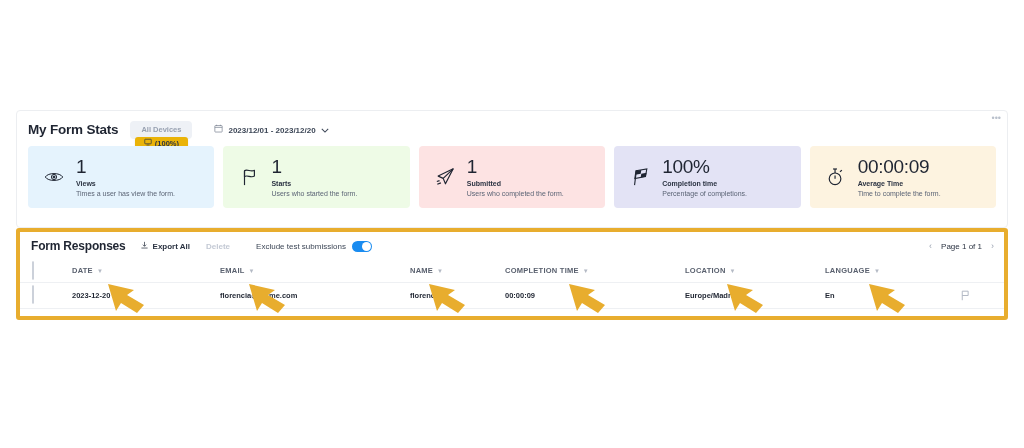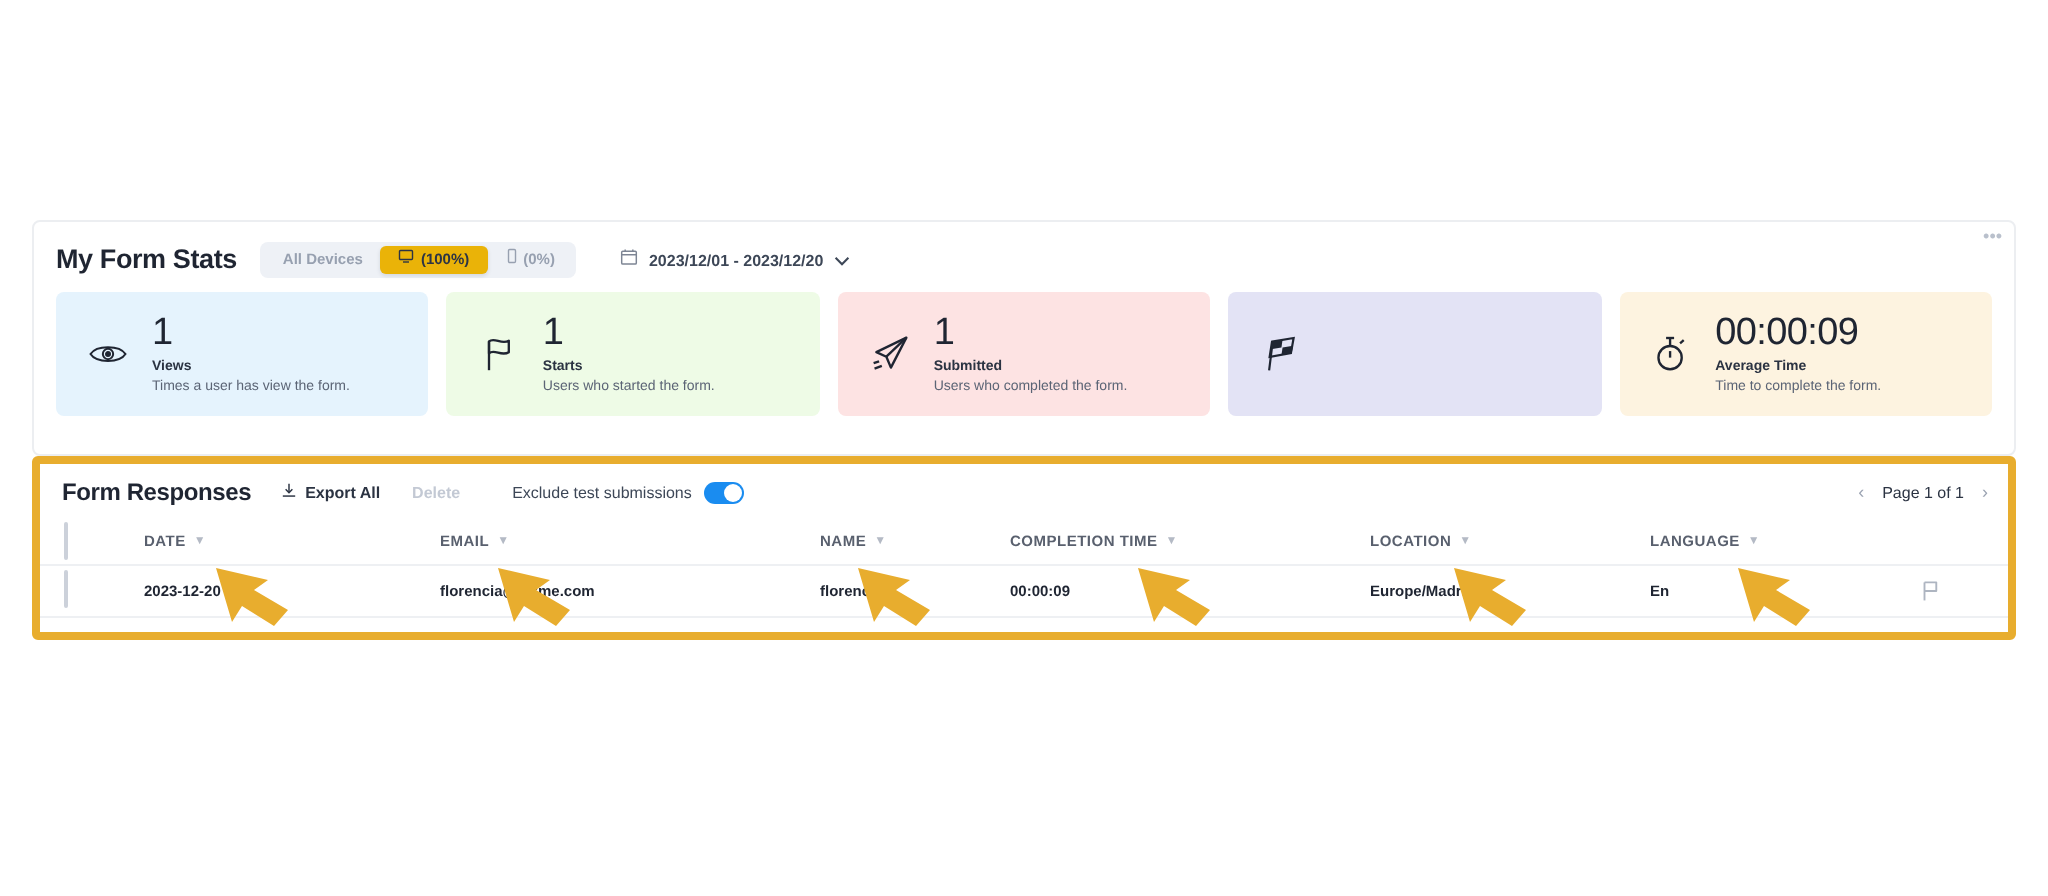--- a/index.html
+++ b/index.html
@@ -51,20 +51,21 @@
 
   .segmented {
     display: flex;
     align-items: center;
     margin-left: 12px;
     background: #eef1f6;
     border-radius: 4px;
     padding: 2px;
     height: 18px;
     box-sizing: border-box;
+    flex-direction: column;
   }
   .seg-item {
     display: flex;
     align-items: center;
     gap: 3px;
     font-size: 7.5px;
     font-weight: bold;
     color: #97a0b0;
     padding: 0 9px;
     height: 14px;
@@ -383,20 +384,25 @@
       </div>
 
       <div class="card" style="background:#e3e3f5">
         <div class="card-icon">
           <svg width="20" height="20" viewBox="0 0 22 22" fill="none" stroke="#1f2532" stroke-width="1.2">
             <path d="M5 20 L7 4"></path>
             <path d="M6.6 4.2 L18.5 2.2 L17 10.5 L5.3 12.6 Z" fill="none"></path>
             <path d="M6.6 4.2 L12.4 3.2 L11.8 7.4 L6 8.4 Z" fill="#1f2532" stroke="none"></path>
             <path d="M12.4 7.4 L18.2 6.4 L17.4 10.6 L11.8 11.5 Z" fill="#1f2532" stroke="none"></path>
           </svg>
+        </div>
+        <div class="card-text">
+          <div class="card-value">100%</div>
+          <div class="card-label">Completion time</div>
+          <div class="card-desc">Percentage of completions.</div>
         </div>
       </div>
 
       <div class="card" style="background:#fdf3e0">
         <div class="card-icon">
           <svg width="19" height="20" viewBox="0 0 20 22" fill="none" stroke="#1f2532" stroke-width="1.3">
             <circle cx="9.5" cy="13" r="6.4"></circle>
             <line x1="9.5" y1="13" x2="9.5" y2="9.4"></line>
             <line x1="7.3" y1="2.2" x2="11.7" y2="2.2"></line>
             <line x1="9.5" y1="2.2" x2="9.5" y2="6.5"></line>

